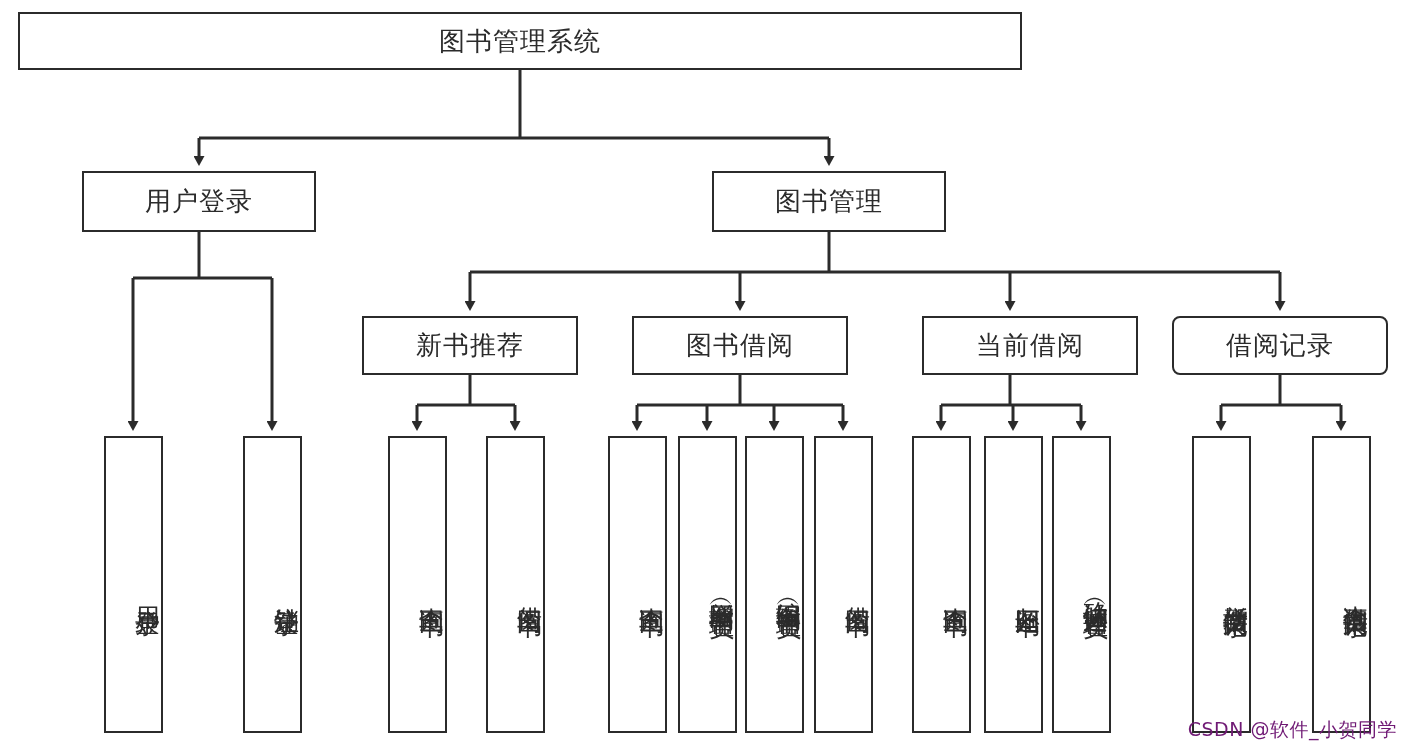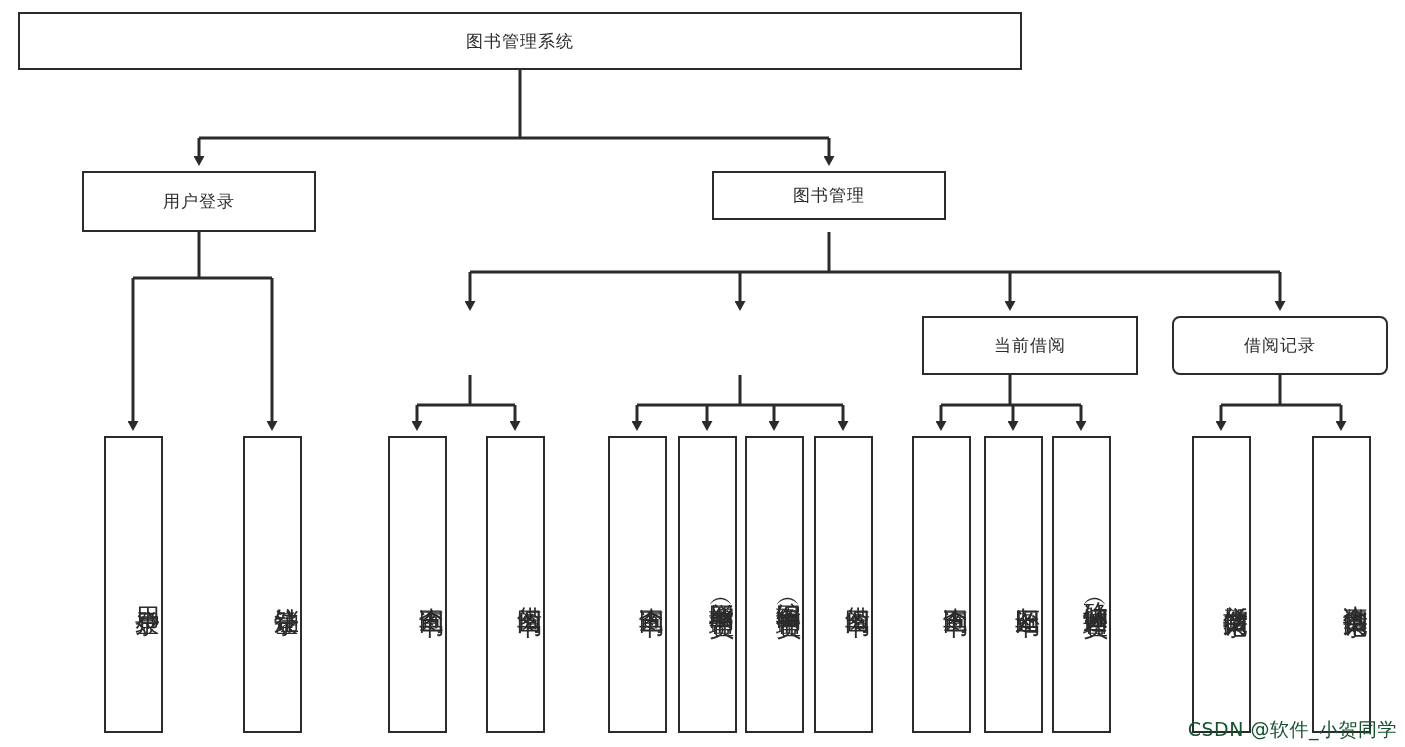--- a/index.html
+++ b/index.html
@@ -27,40 +27,40 @@
     position: absolute;
     box-sizing: border-box;
     border: 2.5px solid #2b2b2b;
     background: #ffffff;
     display: flex;
     align-items: center;
     justify-content: center;
     color: #2b2b2b;
   }
   .node.horiz {
-    font-size: 17px;
+    font-size: 26px;
     letter-spacing: 1px;
     line-height: 1.1;
   }
   .node.vert {
     writing-mode: vertical-rl;
     text-orientation: upright;
     font-size: 25px;
     line-height: 1.12;
     letter-spacing: 2px;
     padding-top: 12px;
     align-items: flex-start;
     justify-content: center;
   }
   .watermark {
     position: absolute;
     right: 8px;
     bottom: 4px;
     font-size: 19px;
-    color: #14532d;
+    color: #701a75;
     letter-spacing: 0.5px;
     white-space: nowrap;
     font-family: "DejaVu Sans", "Liberation Sans", sans-serif;
   }
 </style>
 </head>
 <body>
 
 <div id="canvas">
 
@@ -110,22 +110,24 @@
       <path d="M1280,375 L1280,405"></path>
       <path d="M1221,405 L1341,405"></path>
       <path d="M1221,405 L1221,422" marker-end="url(#arrow)"></path>
       <path d="M1341,405 L1341,422" marker-end="url(#arrow)"></path>
     </g>
   </svg>
 
   <div class="node horiz" id="node-root" style="left: 18px; top: 12px; width: 1004px; height: 58px;">图书管理系统</div>
 
   <div class="node horiz" id="node-l2-0" style="left: 82px; top: 171px; width: 234px; height: 61px;">用户登录</div>
-  <div class="node horiz" id="node-l2-1" style="left: 712px; top: 171px; width: 234px; height: 49px;">图书管理</div>
+  <div class="node horiz" id="node-l2-1" style="left: 712px; top: 171px; width: 234px; height: 61px;">图书管理</div>
 
+  <div class="node horiz" id="node-l3-0" style="left: 362px; top: 316px; width: 216px; height: 59px;">新书推荐</div>
+  <div class="node horiz" id="node-l3-1" style="left: 632px; top: 316px; width: 216px; height: 59px;">图书借阅</div>
   <div class="node horiz" id="node-l3-2" style="left: 922px; top: 316px; width: 216px; height: 59px;">当前借阅</div>
   <div class="node horiz" id="node-l3-3" style="left: 1172px; top: 316px; width: 216px; height: 59px; border-radius: 8px;">借阅记录</div>
 
   <div class="node vert" id="node-leaf-0" style="left: 104px; top: 436px; width: 59px; height: 297px;">用户登录</div>
   <div class="node vert" id="node-leaf-1" style="left: 243px; top: 436px; width: 59px; height: 297px;">注销登录</div>
   <div class="node vert" id="node-leaf-2" style="left: 388px; top: 436px; width: 59px; height: 297px;">查询图书</div>
   <div class="node vert" id="node-leaf-3" style="left: 486px; top: 436px; width: 59px; height: 297px;">借阅图书</div>
   <div class="node vert" id="node-leaf-4" style="left: 608px; top: 436px; width: 59px; height: 297px;">查询图书</div>
   <div class="node vert" id="node-leaf-5" style="left: 678px; top: 436px; width: 59px; height: 297px;">新增图书（管理员）</div>
   <div class="node vert" id="node-leaf-6" style="left: 745px; top: 436px; width: 59px; height: 297px;">编辑图书（管理员）</div>

